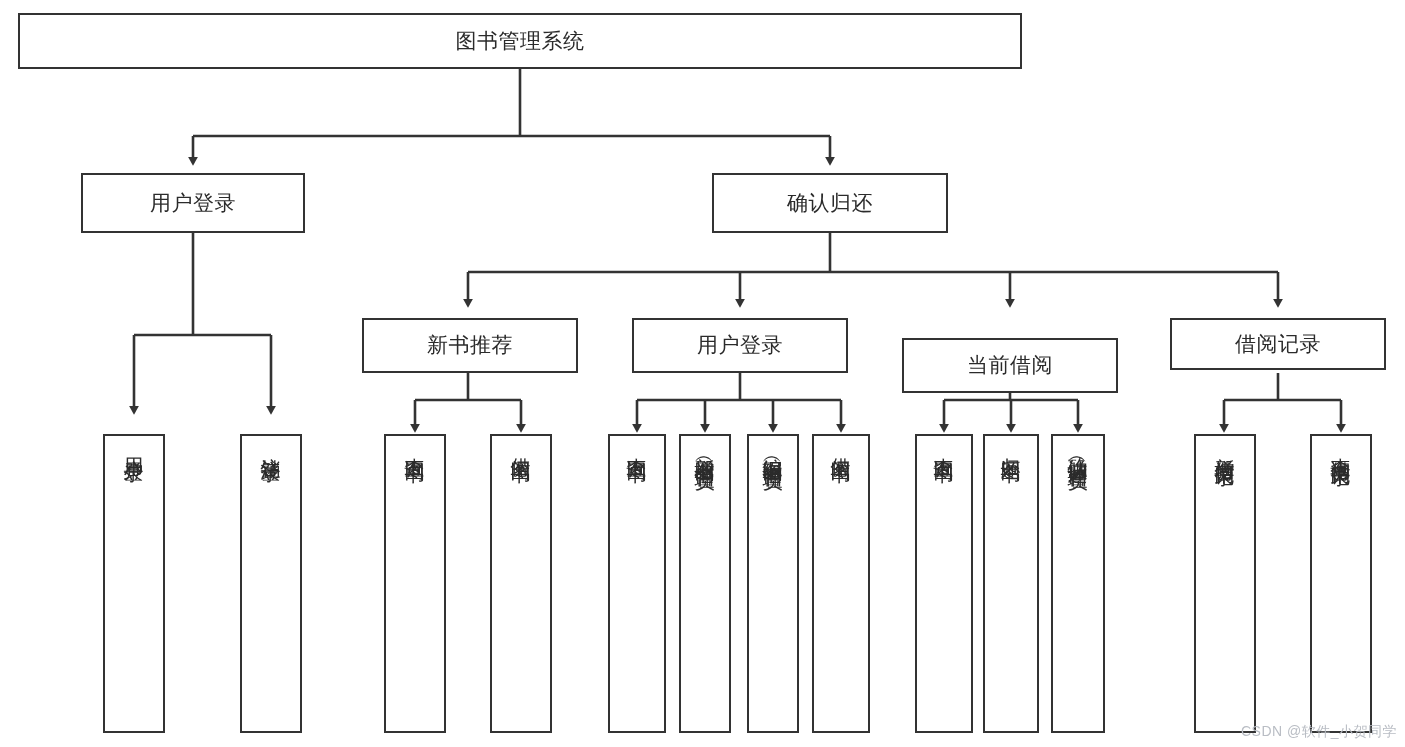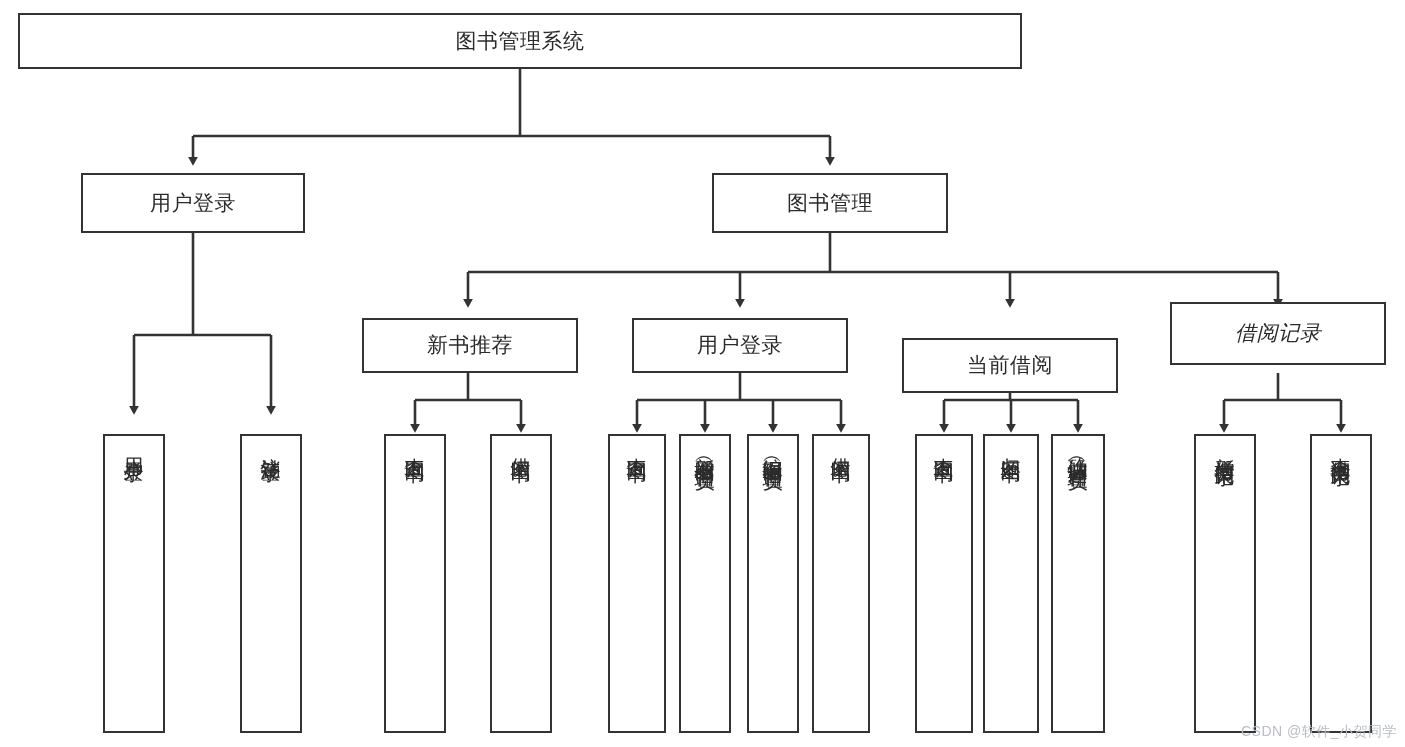--- a/index.html
+++ b/index.html
@@ -122,33 +122,33 @@
   </svg>
 
   <div class="node horiz" style="left:18px; top:13px; width:1004px; height:56px;">
     <span class="label">图书管理系统</span>
   </div>
 
   <div class="node horiz" style="left:81px; top:173px; width:224px; height:60px;">
     <span class="label">用户登录</span>
   </div>
   <div class="node horiz" style="left:712px; top:173px; width:236px; height:60px;">
-    <span class="label">图书管理</span>
+    <span class="label">确认归还</span>
   </div>
 
   <div class="node horiz" style="left:362px; top:318px; width:216px; height:55px;">
     <span class="label">新书推荐</span>
   </div>
   <div class="node horiz" style="left:632px; top:318px; width:216px; height:55px;">
     <span class="label">用户登录</span>
   </div>
   <div class="node horiz" style="left:902px; top:318px; width:216px; height:55px;margin-top:20px;">
     <span class="label">当前借阅</span>
   </div>
-  <div class="node horiz" style="left:1170px; top:302px; width:216px; height:63px;font-style:italic;">
+  <div class="node horiz" style="left:1170px; top:318px; width:216px; height:52px;">
     <span class="label">借阅记录</span>
   </div>
 
   <div class="node vert" style="left:103px; top:434px; width:62px; height:299px;">
     <span class="label">用户登录</span>
   </div>
   <div class="node vert" style="left:240px; top:434px; width:62px; height:299px;">
     <span class="label">注销登录</span>
   </div>
 

